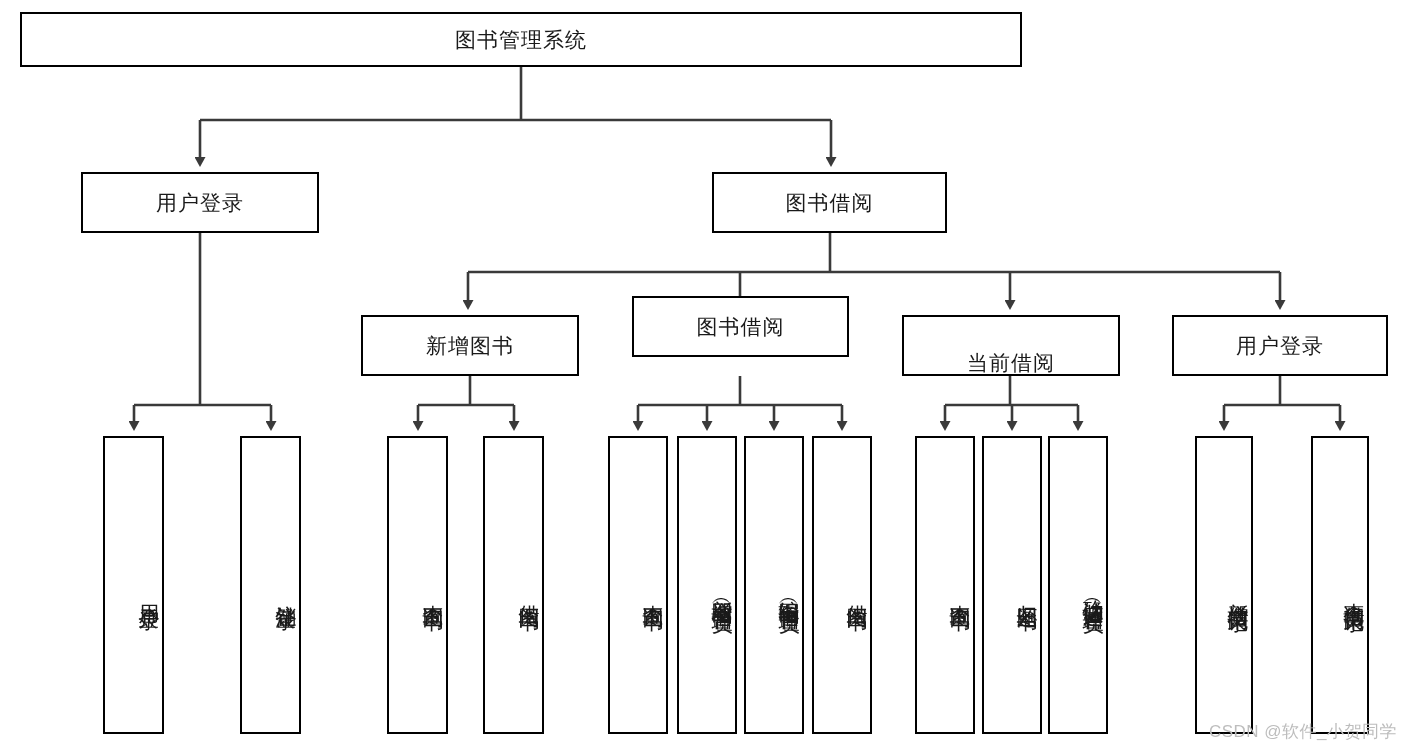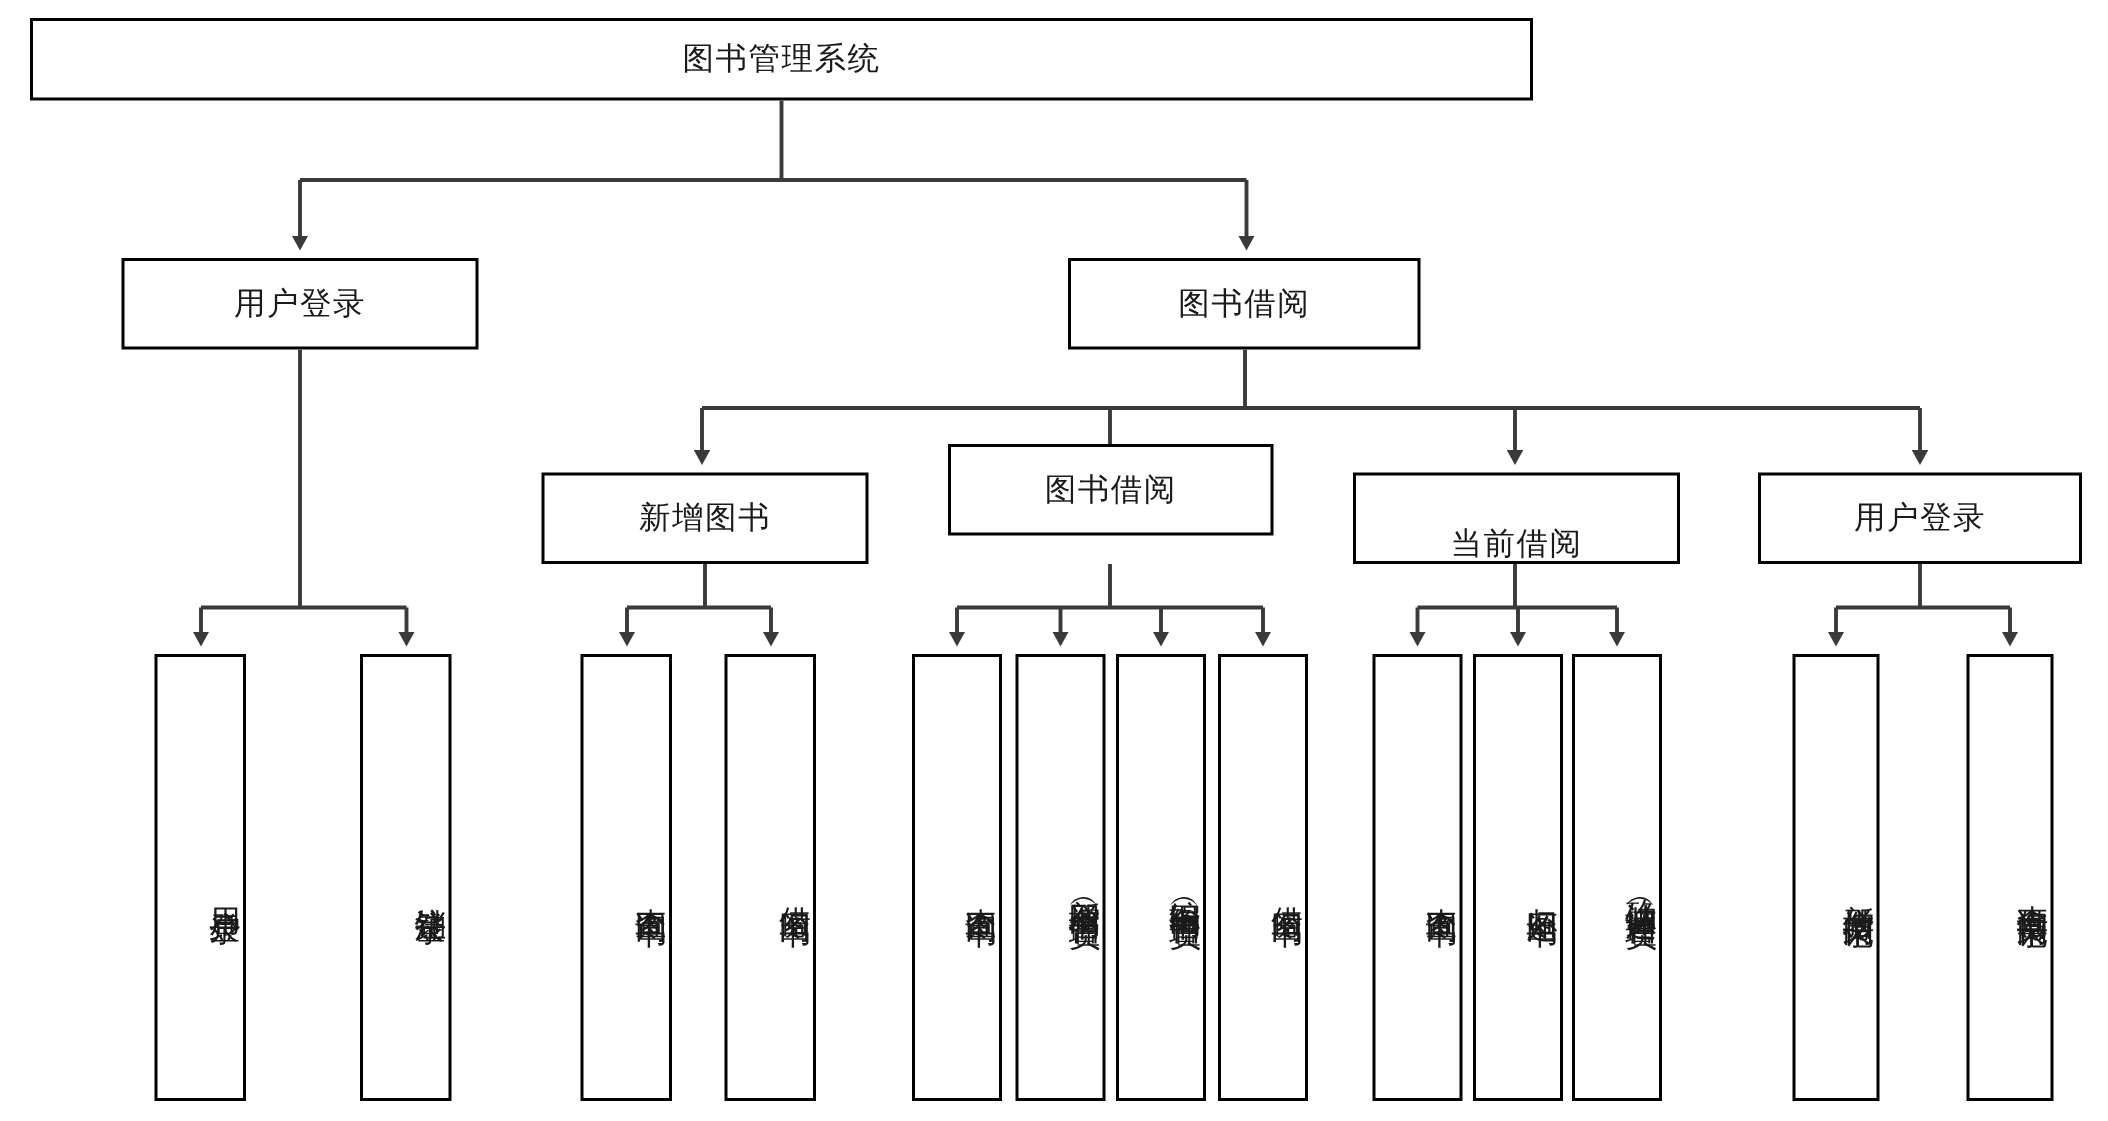--- a/index.html
+++ b/index.html
@@ -182,14 +182,15 @@
   <div class="node vert" style="left:1048px; top:436px; width:60px; height:298px;">
     <span class="vlabel">确认归还（管理员）</span>
   </div>
   <div class="node vert" style="left:1195px; top:436px; width:58px; height:298px;">
     <span class="vlabel">新增借阅记录</span>
   </div>
   <div class="node vert" style="left:1311px; top:436px; width:58px; height:298px;">
     <span class="vlabel">查询借阅记录</span>
   </div>
 
+  <div class="watermark">CSDN @软件_小贺同学</div>
 
 </div>
 
 </body></html>

